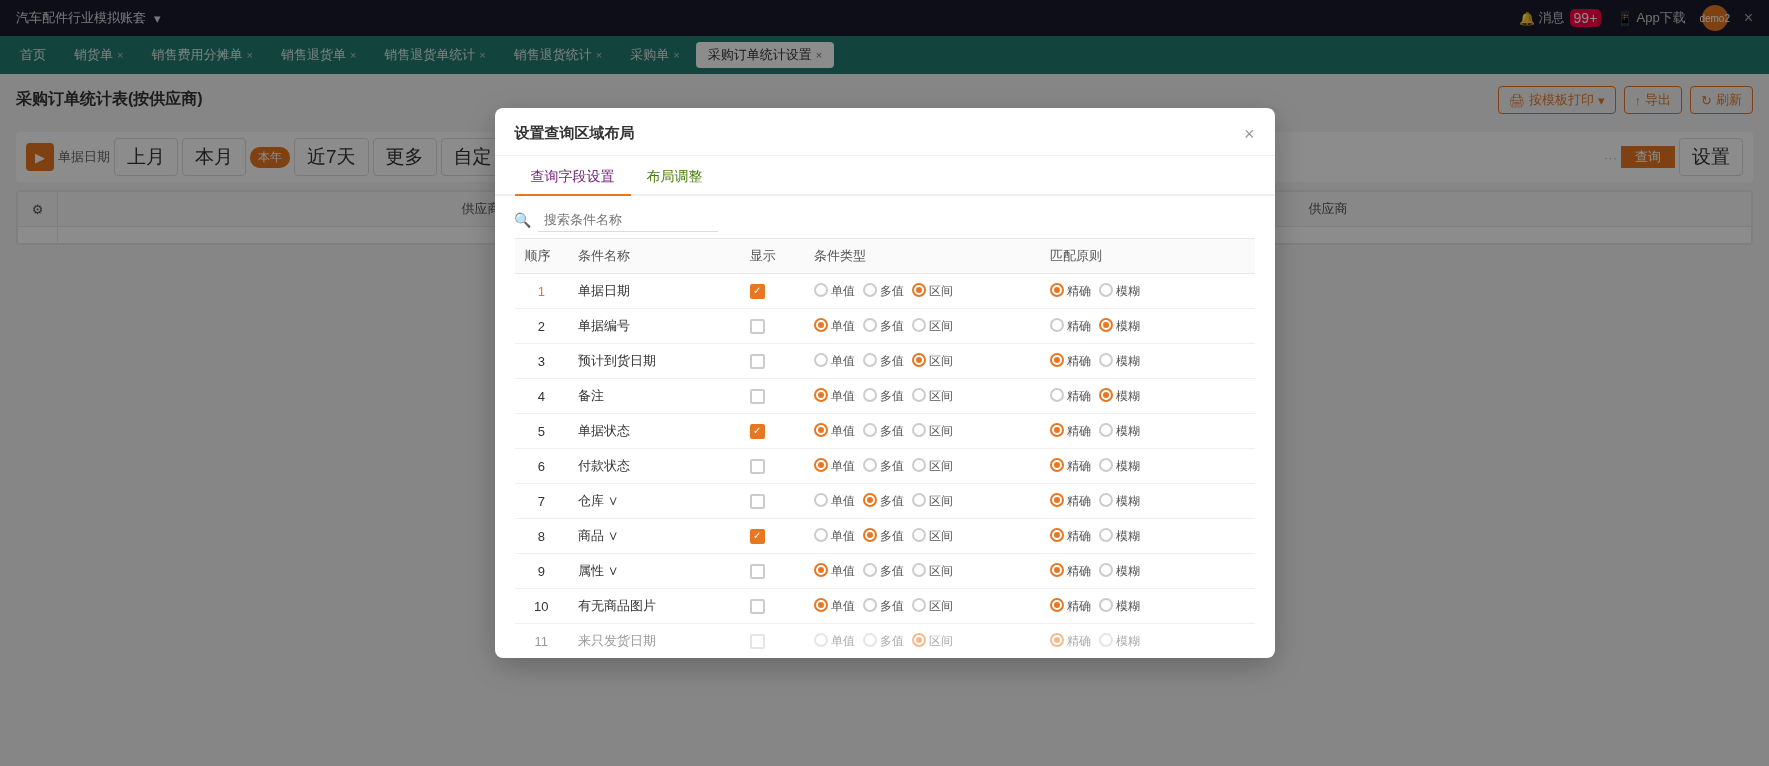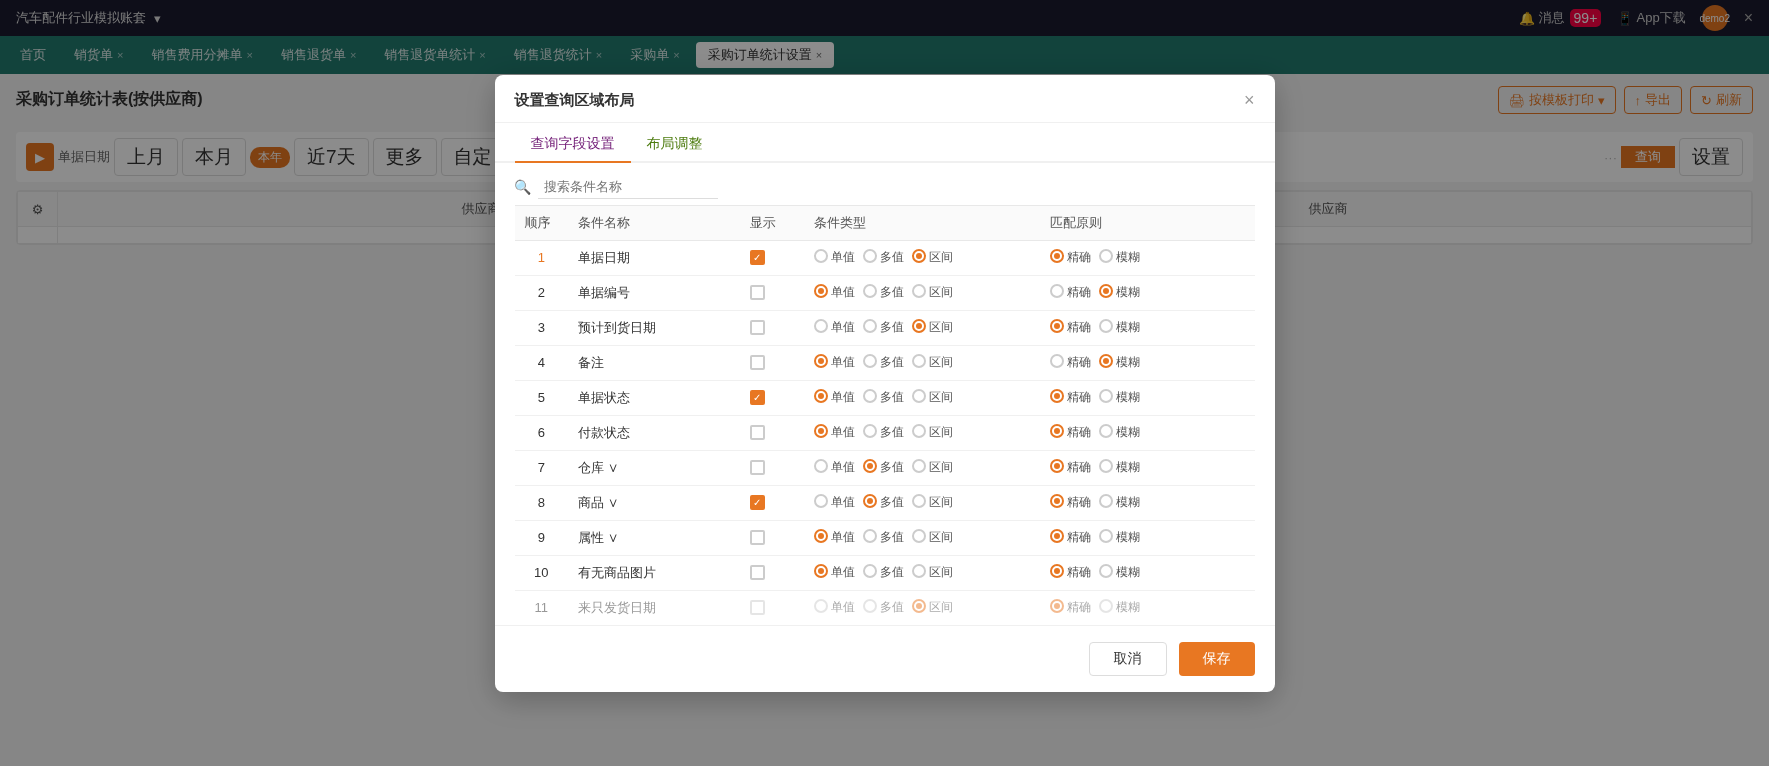--- a/index.html
+++ b/index.html
@@ -708,18 +708,14 @@
                     <div class="radio-circle"></div>
                     <span class="radio-label">模糊</span>
                   </label>
                 </div>
               </td>
             </tr>
           </tbody>
       </table>
     </div>
 
-    <div class="dialog-footer">
-      <button class="btn-cancel">取消</button>
-      <button class="btn-save">保存</button>
-    </div>
   </div>
 </div>
 
 </body></html>

